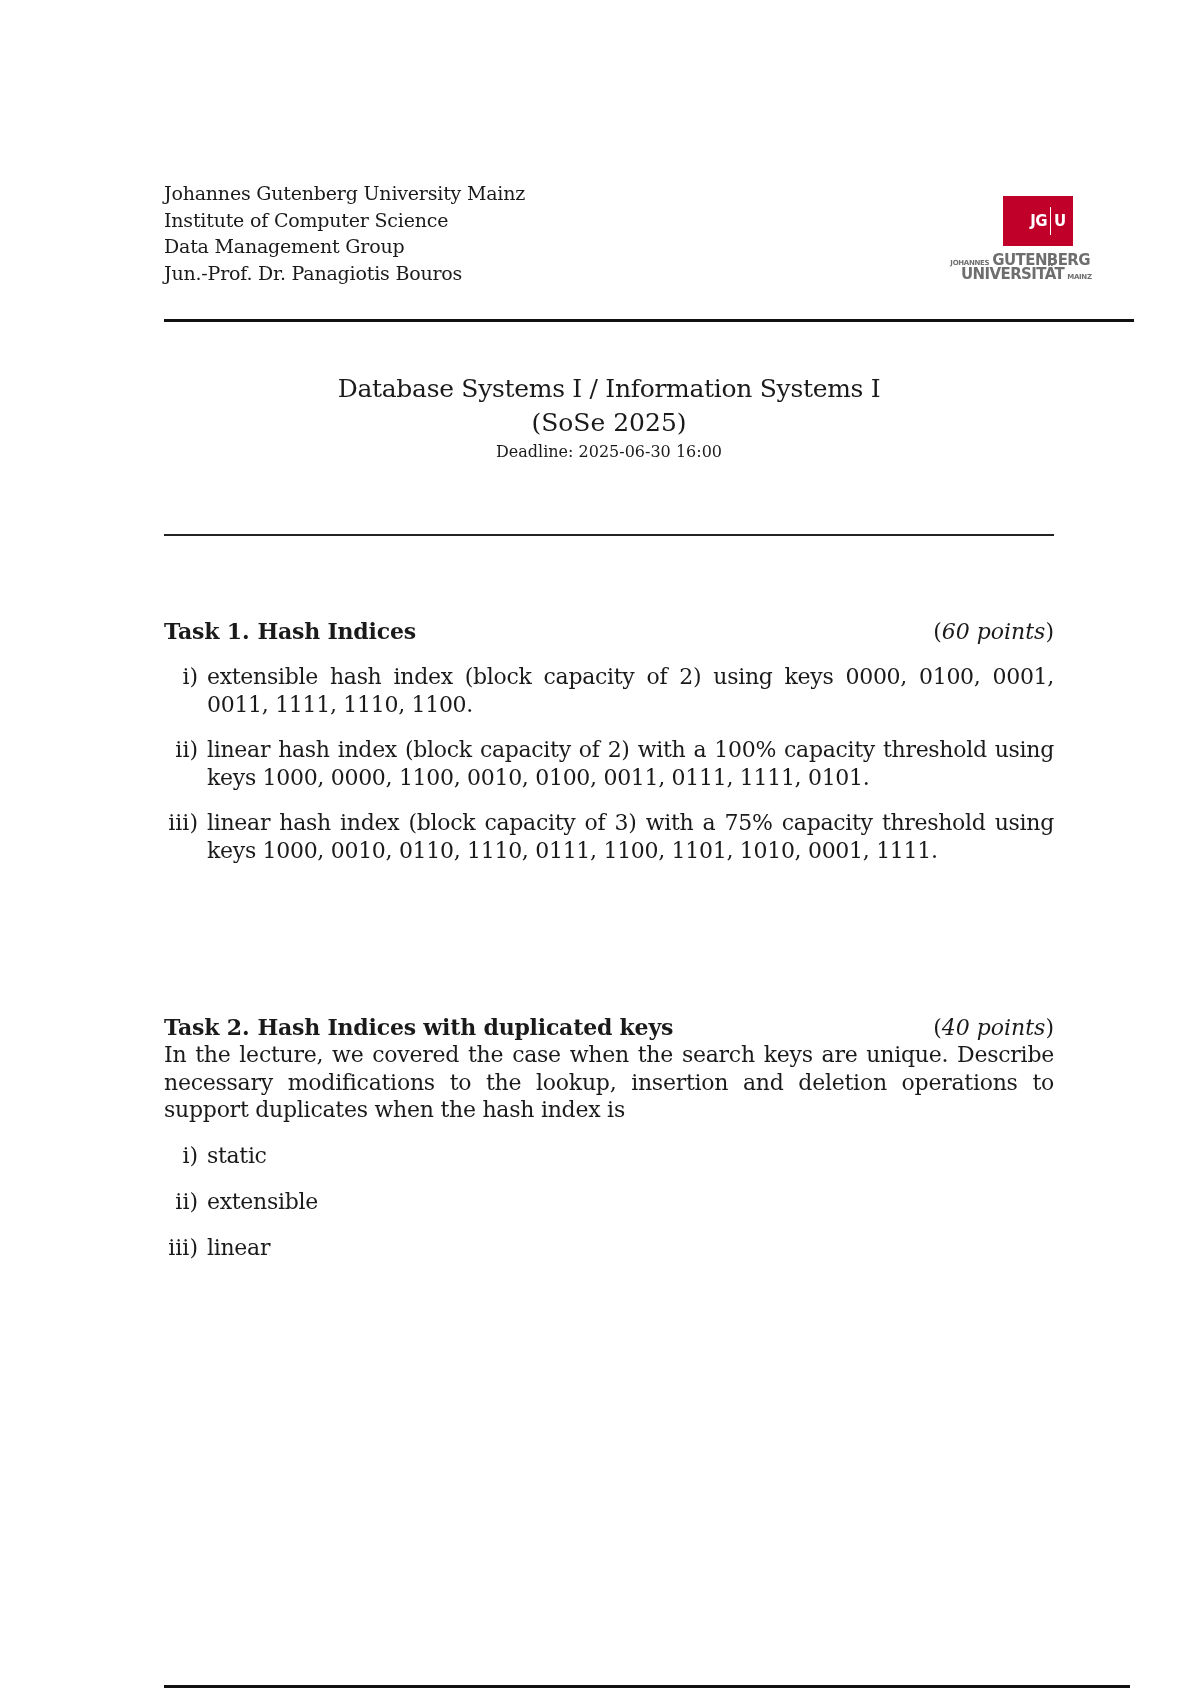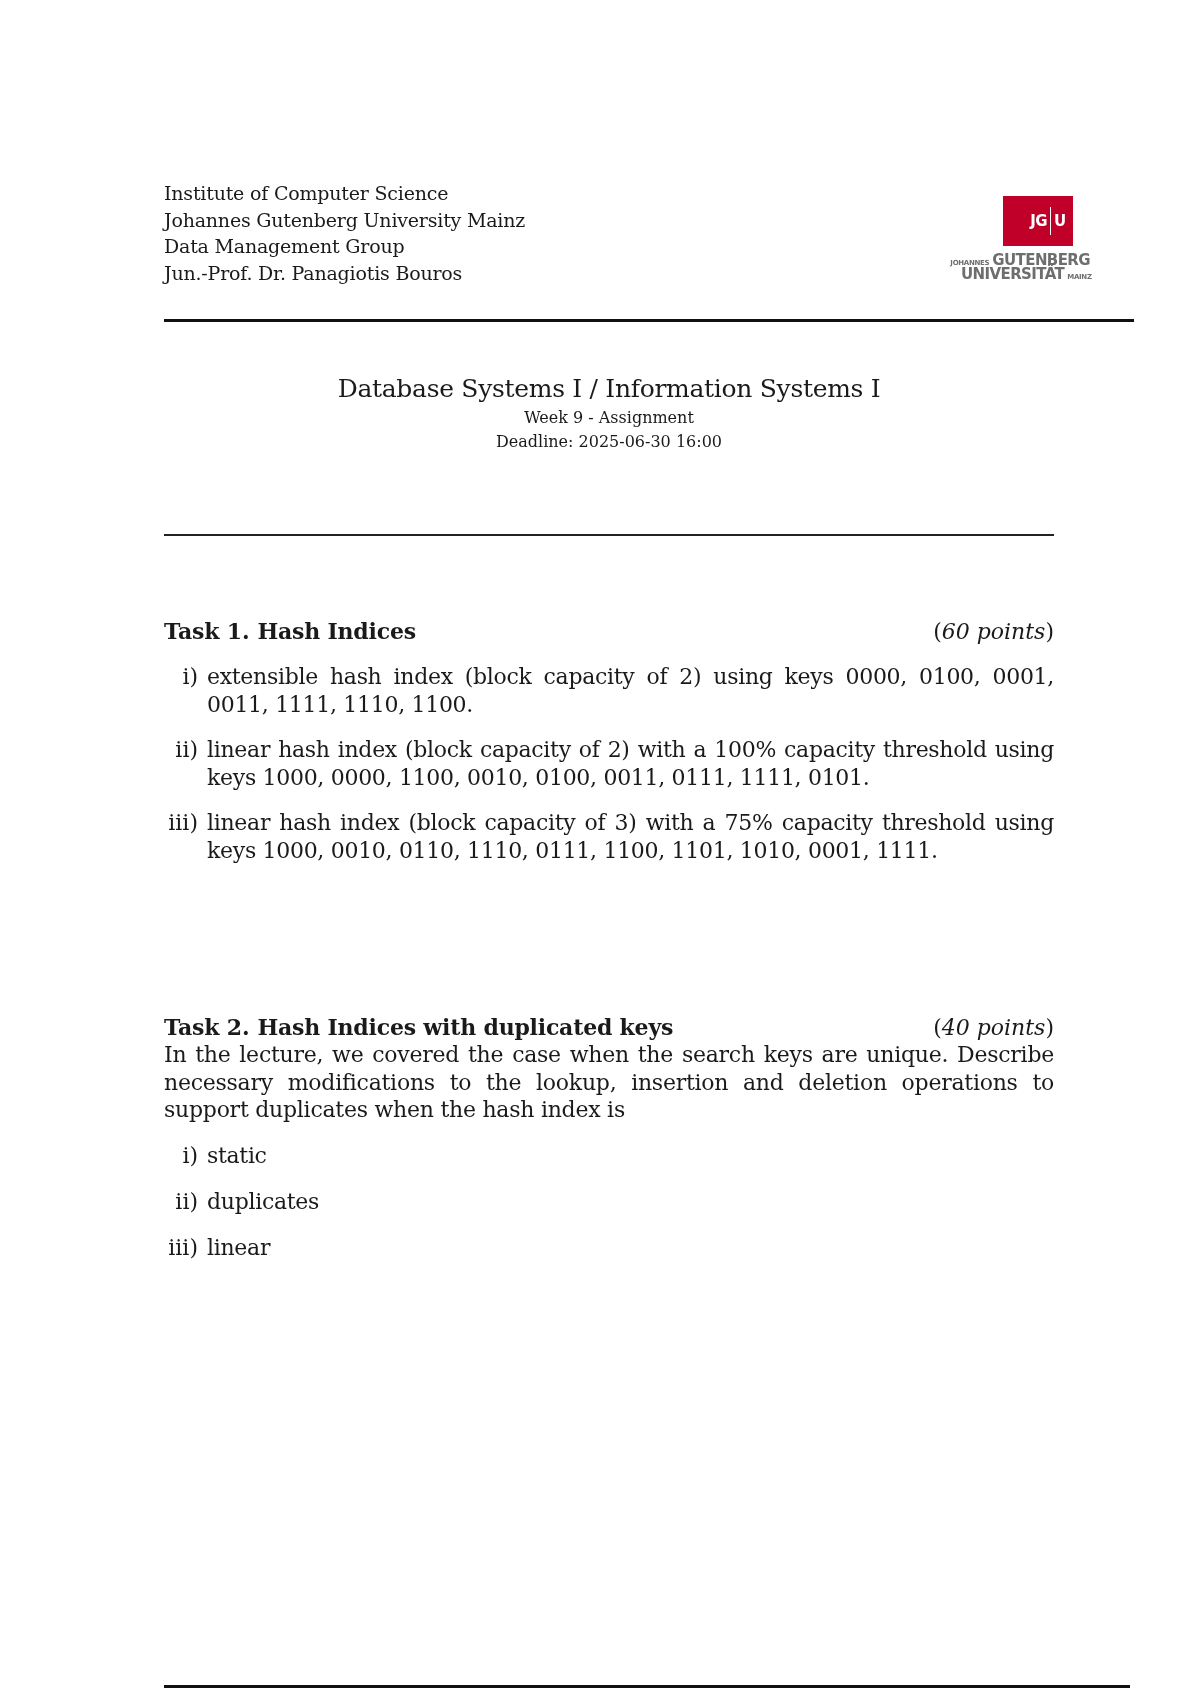--- a/index.html
+++ b/index.html
@@ -62,22 +62,22 @@
   .task-list { list-style: none; margin: 0; padding: 0; margin-top: 18px; }
   .task-list li { display: flex; margin-bottom: 18px; line-height: 27.5px; }
   .task-list li .lbl { width: 34px; flex: 0 0 34px; text-align: right; padding-right: 9px; }
   .task-list li .txt { flex: 1; text-align: justify; letter-spacing: -0.3px; }
   .task-list.short li { margin-bottom: 18.5px; }
 </style>
 </head>
 <body>
 
 <div class="abs inst">
+  <div>Johannes Gutenberg University Mainz</div>
   <div>Institute of Computer Science</div>
-  <div>Johannes Gutenberg University Mainz</div>
   <div>Data Management Group</div>
   <div>Jun.-Prof. Dr. Panagiotis Bouros</div>
 </div>
 
 <div class="abs logo-box">
   <span>JG</span>
   <span class="bar"></span>
   <span>U</span>
 </div>
 <div class="abs logo-text">
@@ -88,21 +88,21 @@
   <div class="logo-line2">
     <span class="big">UNIVERSITÄT</span>
     <span class="small">MAINZ</span>
   </div>
 </div>
 
 <div class="abs rule-thick" style="left:164px; top:319px; width:970px;"></div>
 
 <div class="abs title-block">
   <div class="title-main">Database Systems I / Information Systems I</div>
-  <div class="title-week">Week 9 - Assignment</div>
+  <div class="title-sub">(SoSe 2025)</div>
   <div class="title-deadline">Deadline: 2025-06-30 16:00</div>
 </div>
 
 <div class="abs rule-thin" style="left:164px; top:534px; width:890px;"></div>
 
 <div class="abs task" style="top:618px;">
   <div class="task-head">
     <span class="task-title">
       <span class="num">Task 1.</span><span>Hash Indices</span>
     </span>
@@ -132,21 +132,21 @@
     <span class="task-points"><span class="paren">(</span><span>40 points</span><span class="paren">)</span></span>
   </div>
   <div class="task-body">In the lecture, we covered the case when the search keys are unique.  Describe necessary modifications to the lookup, insertion and deletion operations to support duplicates when the hash index is</div>
   <ul class="task-list short">
     <li>
       <span class="lbl">i)</span>
       <span class="txt">static</span>
     </li>
     <li>
       <span class="lbl">ii)</span>
-      <span class="txt">duplicates</span>
+      <span class="txt">extensible</span>
     </li>
     <li>
       <span class="lbl">iii)</span>
       <span class="txt">linear</span>
     </li>
   </ul>
 </div>
 
 <div class="abs rule-thick" style="left:164px; top:1685px; width:966px;"></div>
 

